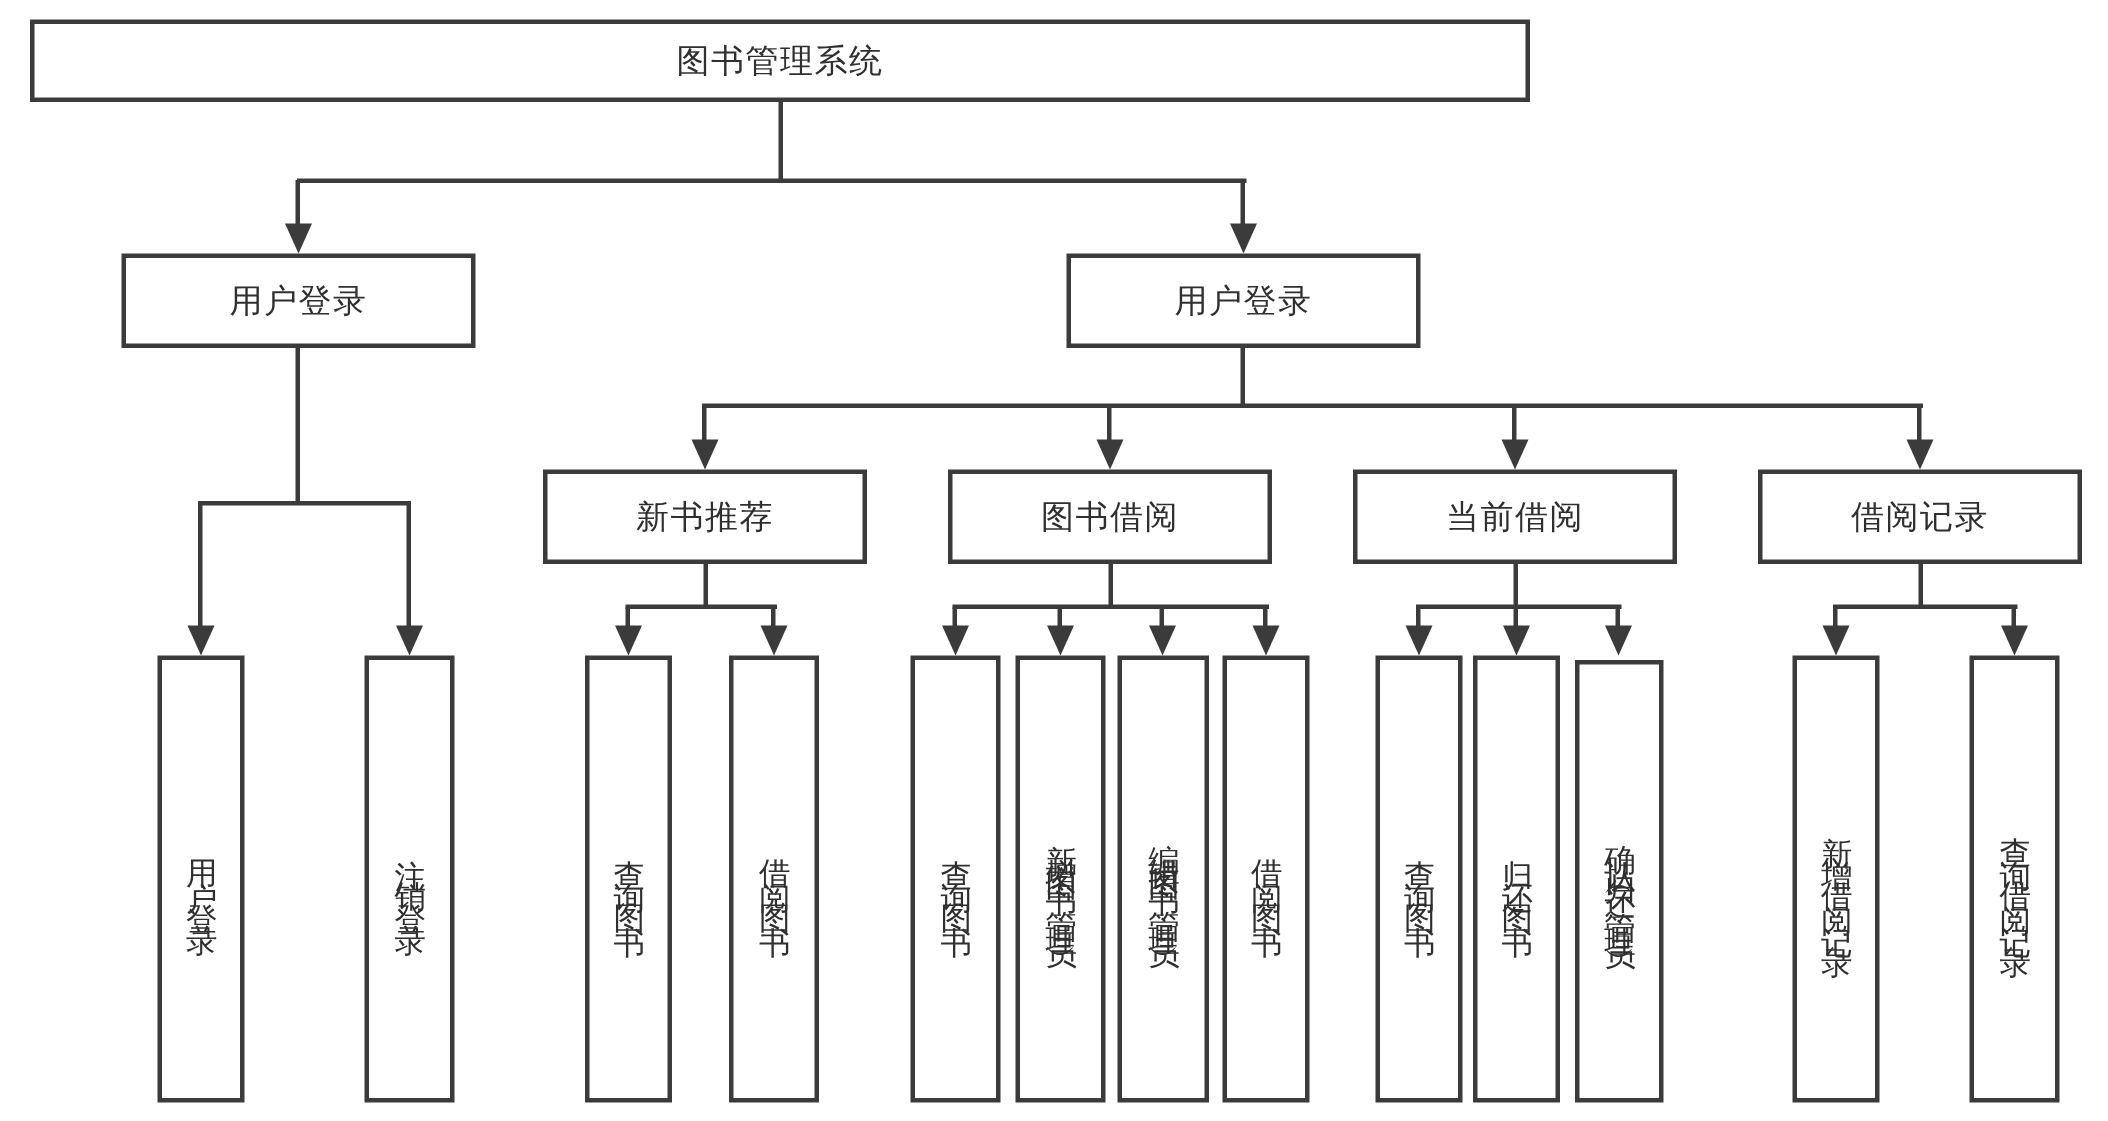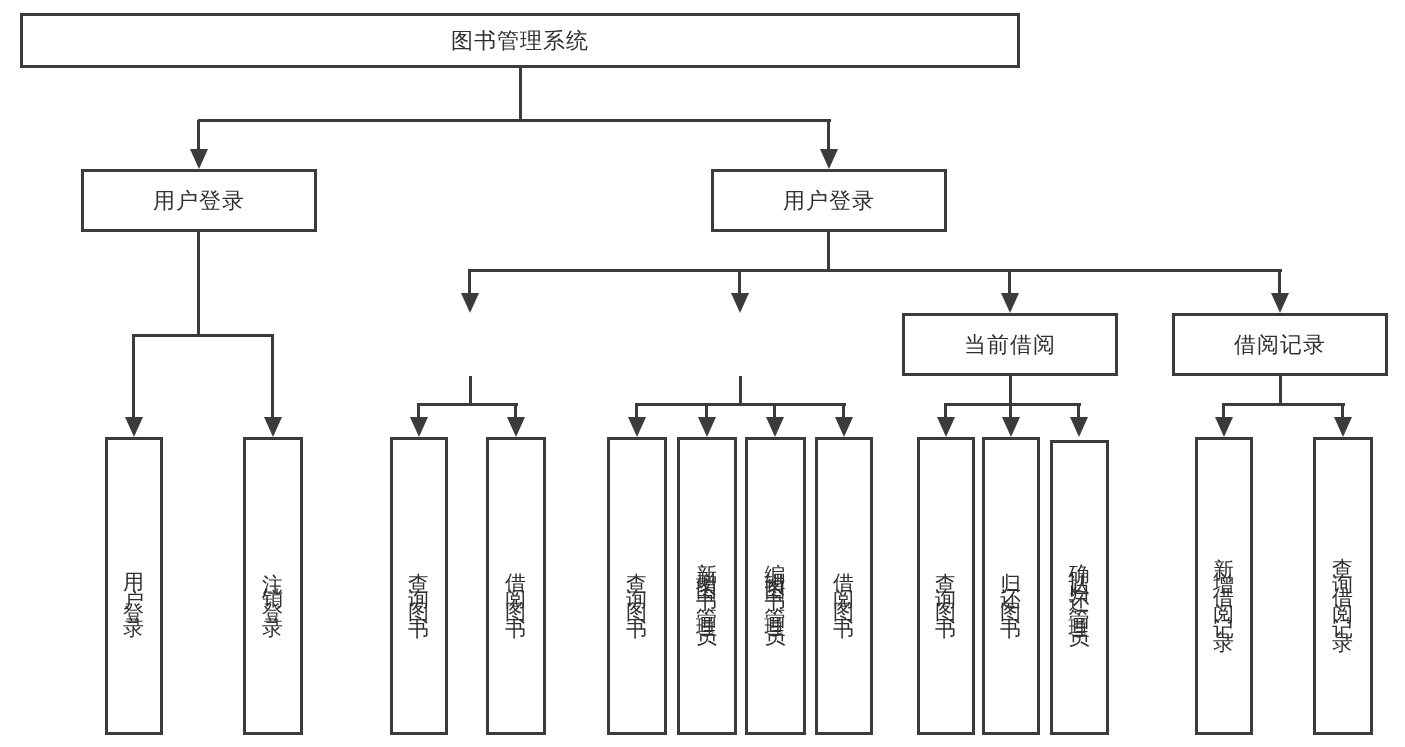--- a/index.html
+++ b/index.html
@@ -56,20 +56,22 @@
   <div class="arrow" style="left:125px; top:335px; height:102px;"></div>
   <div class="arrow" style="left:264px; top:335px; height:102px;"></div>
 
   <div class="vl" style="left:827px; top:232px; height:38px;"></div>
   <div class="hl" style="left:468px; top:269px; width:814px;"></div>
   <div class="arrow" style="left:461px; top:270px; height:43px;"></div>
   <div class="arrow" style="left:731px; top:270px; height:43px;"></div>
   <div class="arrow" style="left:1001px; top:270px; height:43px;"></div>
   <div class="arrow" style="left:1271px; top:270px; height:43px;"></div>
 
+  <div class="node" style="left:362px; top:313px; width:216px; height:63px;">新书推荐</div>
+  <div class="node" style="left:632px; top:313px; width:216px; height:63px;">图书借阅</div>
   <div class="node" style="left:902px; top:313px; width:216px; height:63px;">当前借阅</div>
   <div class="node" style="left:1172px; top:313px; width:216px; height:63px;">借阅记录</div>
 
   <div class="vl" style="left:469px; top:376px; height:30px;"></div>
   <div class="hl" style="left:417px; top:403px; width:101px;"></div>
   <div class="arrow" style="left:410px; top:405px; height:32px;"></div>
   <div class="arrow" style="left:507px; top:405px; height:32px;"></div>
 
   <div class="vl" style="left:739px; top:376px; height:30px;"></div>
   <div class="hl" style="left:635px; top:403px; width:211px;"></div>

